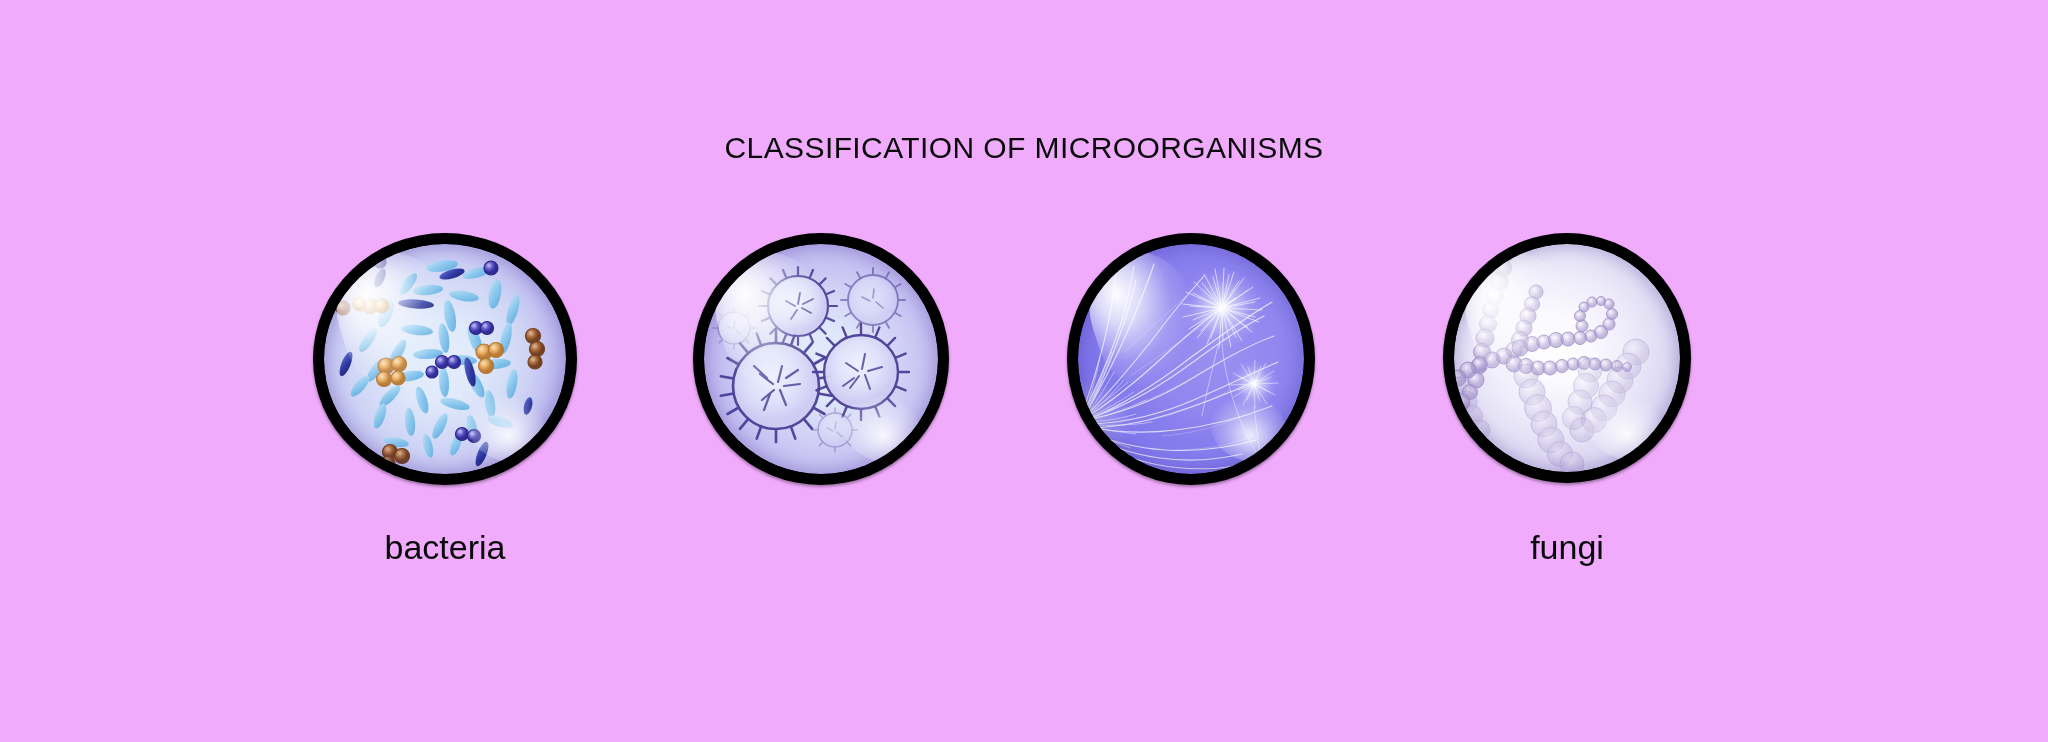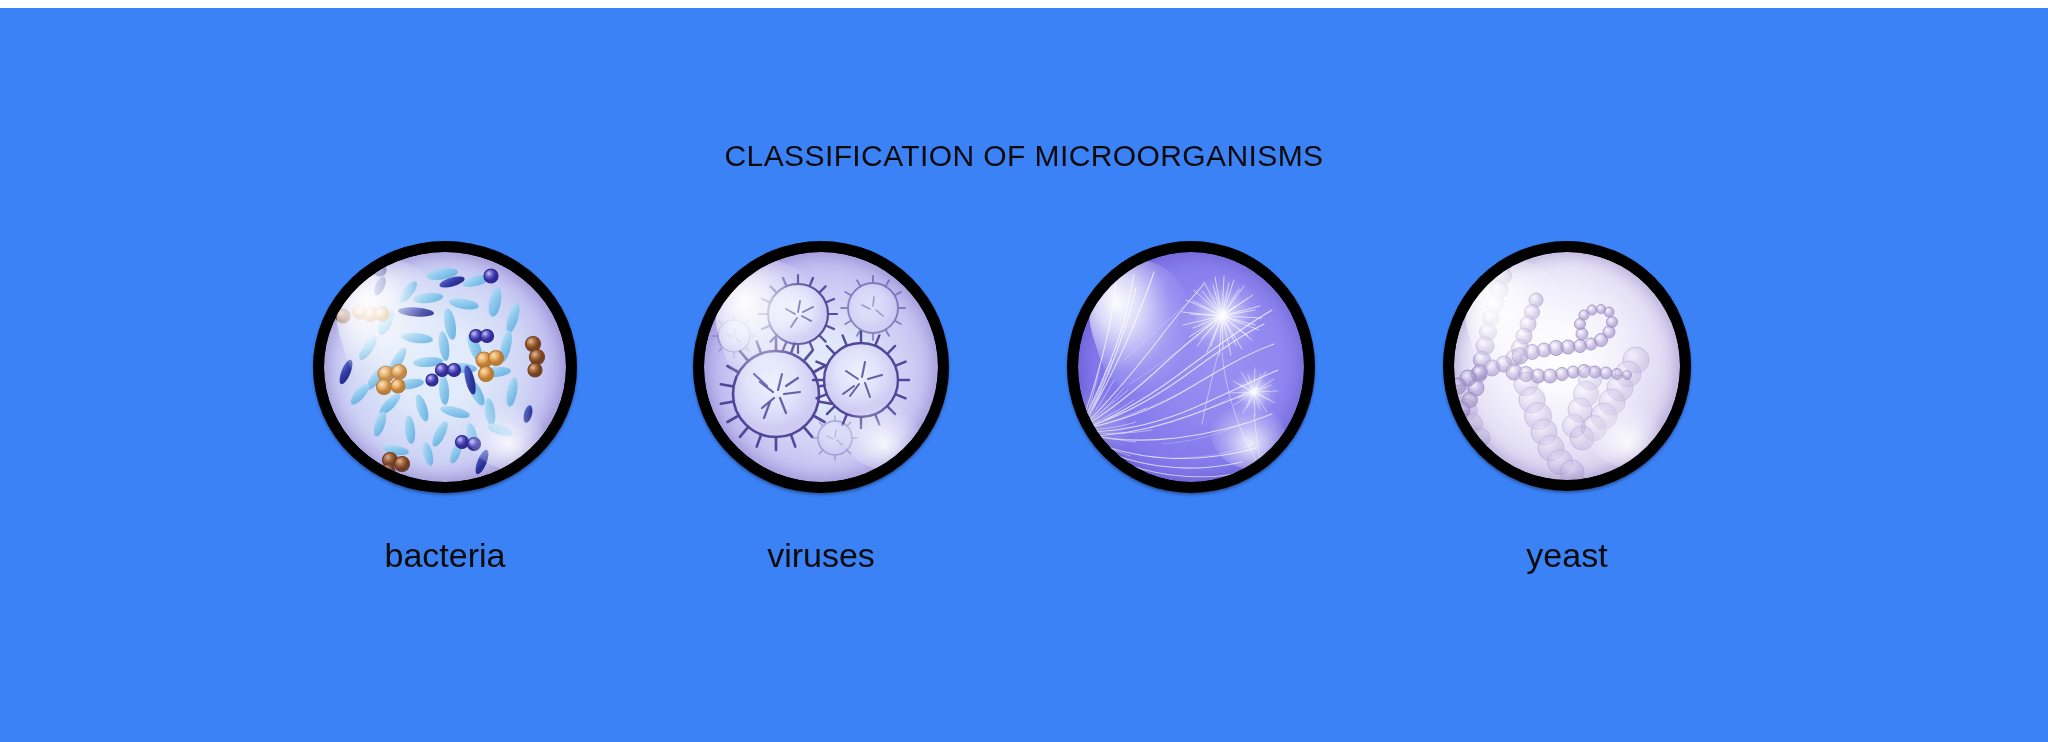--- a/index.html
+++ b/index.html
@@ -11,22 +11,21 @@
     width: 2048px;
     height: 742px;
     overflow: hidden;
     font-family: "Liberation Sans", sans-serif;
     position: relative;
   }
 
   #infographic {
     position: absolute;
     inset: 0;
-    background: #3b82f6;
-    margin-top: 8px;
+    background: #f0abfc;
   }
 
   
   .title {
     position: absolute;
     top: 131px;
     left: 0;
     width: 2048px;
     text-align: center;
     font-size: 30px;
@@ -495,21 +494,20 @@
               </g>
             </g>
           </svg>
 
           <div class="rim-shade"></div>
           <div class="gloss-arc"></div>
           <div class="gloss-top"></div>
           <div class="gloss-bottom"></div>
         </div>
       </div>
-      <div class="label">viruses</div>
     </div>
 
     <div class="specimen pos-2">
       <div class="dish">
         <div class="dish-inner">
           <div class="medium medium-fungi"></div>
 
           <svg class="organisms" viewBox="0 0 226 230" preserveAspectRatio="none">
             <defs>
               <radialGradient id="burst1" cx="50%" cy="50%">
@@ -774,17 +772,17 @@
               <circle cx="26" cy="186" r="10"></circle>
             </g>
           </svg>
 
           <div class="rim-shade"></div>
           <div class="gloss-arc"></div>
           <div class="gloss-top"></div>
           <div class="gloss-bottom"></div>
         </div>
       </div>
-      <div class="label">yeast</div>
+      <div class="label">fungi</div>
     </div>
 
   </div>
 </div>
 
 </body></html>

